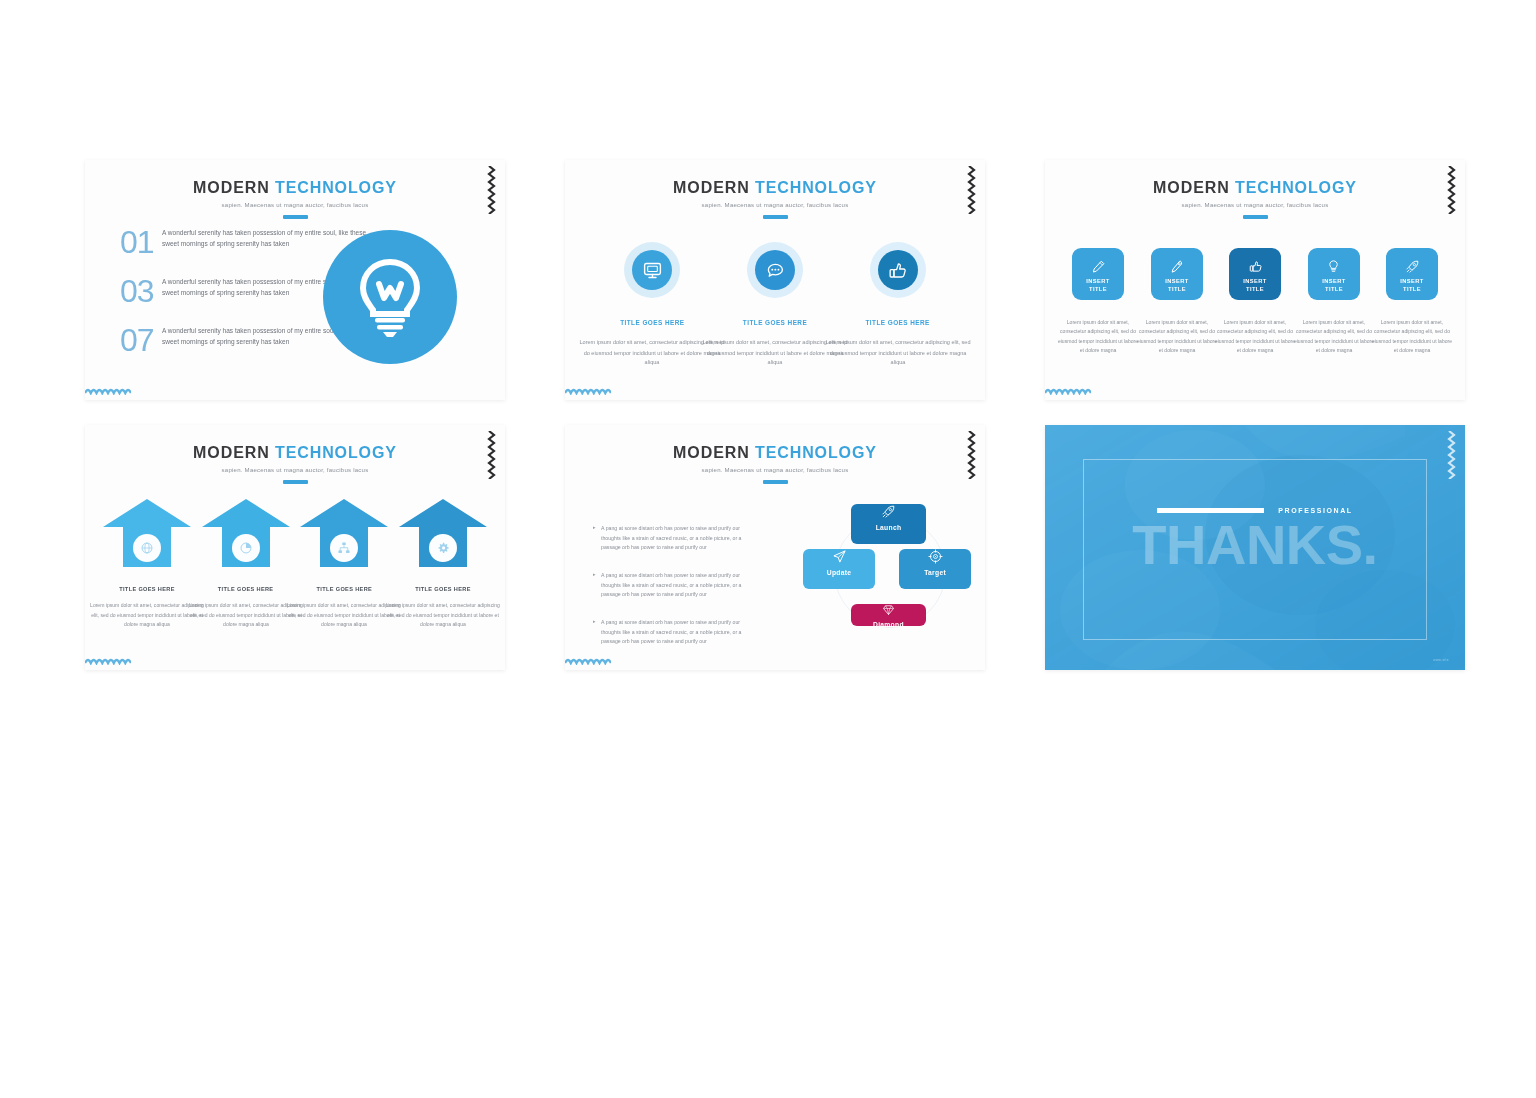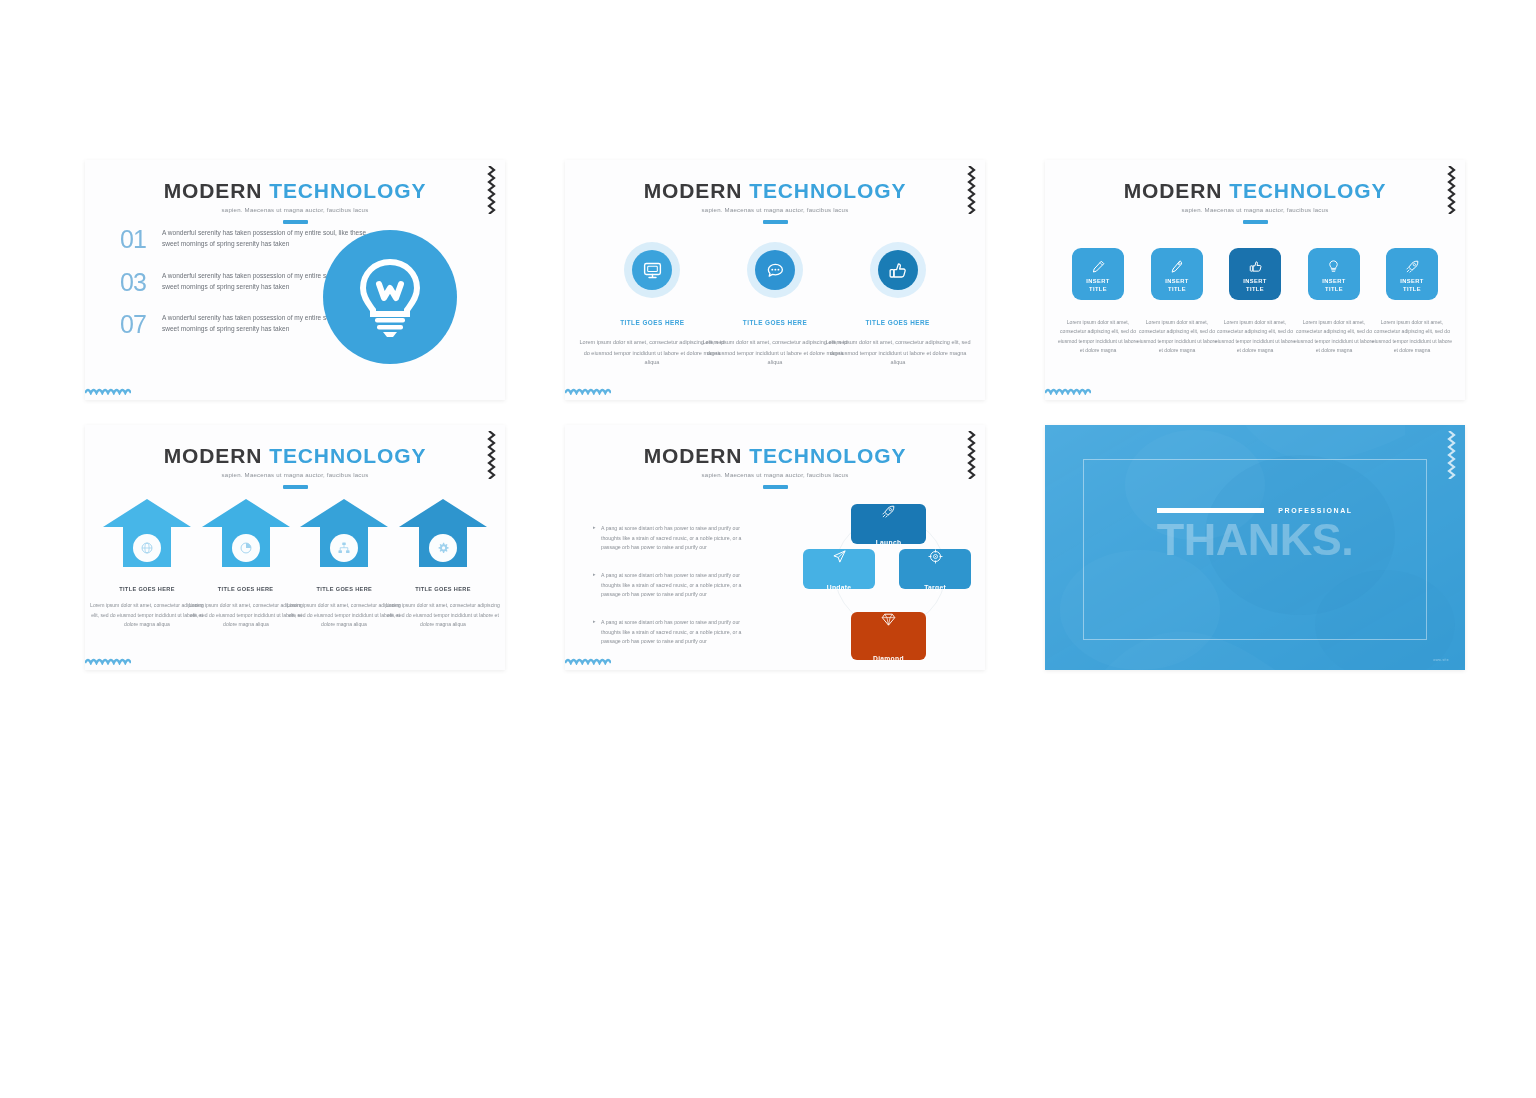--- a/index.html
+++ b/index.html
@@ -18,36 +18,36 @@
   }
   .slide{
     position:relative;background:#fdfdfe;overflow:hidden;
     box-shadow:0 1px 4px rgba(0,0,0,.08);
   }
   
   .zig{position:absolute;right:9px;top:6px;width:9px;height:48px;}
   .wave{position:absolute;left:0px;bottom:5px;width:46px;height:8px;}
   .head{position:absolute;left:0;right:0;top:20px;text-align:center;}
   .head h1{
-    margin:0;font-size:21px;font-weight:700;letter-spacing:.9px;
+    margin:0;font-size:16px;font-weight:700;letter-spacing:.9px;
     color:#3b3b3d;line-height:1;
   }
   .head h1 em{font-style:normal;color:#3ba3dc;}
   .head .sub{
     margin-top:5px;font-size:4.2px;letter-spacing:.15px;color:#8b9097;
     transform:scale(1.45);transform-origin:center top;
   }
   .head .rule{
     margin:9px auto 0;width:25px;height:4px;background:#3ba3dc;border-radius:1px;
   }
   
   .s1-list{position:absolute;left:35px;top:68px;width:215px;}
   .s1-row{display:flex;align-items:flex-start;margin-bottom:20px;}
   .s1-num{
-    font-size:25px;font-weight:300;color:#7fb8de;line-height:.9;
+    font-size:32px;font-weight:300;color:#7fb8de;line-height:.9;
     width:42px;flex:0 0 42px;letter-spacing:-1px;
   }
   .s1-txt{font-size:4.6px;line-height:1.75;color:#6d7279;
           transform:scale(1.42);transform-origin:left top;width:70%;}
   .s1-circle{
     position:absolute;right:48px;top:70px;width:134px;height:134px;
     border-radius:50%;background:#3ba3dc;
     display:flex;align-items:center;justify-content:center;
   }
   
@@ -89,34 +89,34 @@
   
   .s5-bullets{position:absolute;left:28px;top:98px;width:150px;}
   .s5-b{display:flex;margin-bottom:24px;}
   .s5-dot{flex:0 0 8px;color:#9aa0a7;font-size:5px;line-height:1.6;}
   .s5-b p{margin:0;font-size:4px;line-height:1.9;color:#8b9097;
           transform:scale(1.3);transform-origin:left top;width:76%;}
   .s5-dia{position:absolute;left:238px;top:75px;width:168px;height:150px;}
   .s5-ring{position:absolute;left:31px;top:16px;width:110px;height:110px;border-radius:50%;border:1px solid #eef2f5;}
   .s5-box{
     position:absolute;border-radius:6px;color:#fff;
-    display:flex;flex-direction:column;align-items:center;justify-content:space-between;
+    display:flex;flex-direction:column;align-items:center;justify-content:flex-start;
   }
   .s5-box .t{font-size:5px;font-weight:700;margin-top:4px;letter-spacing:.2px;
              transform:scale(1.35);transform-origin:center top;}
   
   .s6{background:#3ba3dc;}
   .s6-photo{position:absolute;inset:0;opacity:.22;}
   .s6-frame{position:absolute;left:38px;top:34px;right:38px;bottom:30px;border:1.5px solid rgba(255,255,255,.42);}
   .s6-mid{position:absolute;left:0;right:0;top:82px;text-align:center;}
   .s6-row{display:flex;align-items:center;justify-content:center;gap:14px;}
   .s6-line{width:107px;height:5px;background:#ffffff;}
   .s6-kicker{font-size:7px;font-weight:700;letter-spacing:1.6px;color:#ffffff;}
   .s6-big{
-    margin-top:2px;font-size:45px;font-weight:700;letter-spacing:-.5px;
+    margin-top:2px;font-size:56px;font-weight:700;letter-spacing:-.5px;
     color:rgba(255,255,255,.30);line-height:1.05;
   }
   .s6-mark{position:absolute;right:16px;bottom:8px;font-size:3.2px;letter-spacing:.4px;color:rgba(255,255,255,.45);}
 </style>
 </head>
 <body>
 
 <div class="deck">
 
   <div class="slide">
@@ -434,21 +434,21 @@
       <div class="s5-box" style="left:96px;top:49px;width:72px;height:40px;background:#2e95ce">
         <svg width="15" height="15" viewBox="0 0 24 24">
           <circle cx="12" cy="12" r="8" fill="none" stroke="#fff" stroke-width="1.5"></circle>
           <circle cx="12" cy="12" r="3.2" fill="none" stroke="#fff" stroke-width="1.3"></circle>
           <circle cx="12" cy="12" r="1" fill="#fff"></circle>
           <path d="M12 1.5 L12 5 M12 19 L12 22.5 M1.5 12 L5 12 M19 12 L22.5 12" stroke="#fff" stroke-width="1.4" stroke-linecap="round"></path>
         </svg>
         <div class="t">Target</div>
       </div>
 
-      <div class="s5-box" style="left:48px;top:112px;width:75px;height:48px;background:#c2410c">
+      <div class="s5-box" style="left:48px;top:104px;width:75px;height:22px;background:#be185d">
         <svg width="15" height="15" viewBox="0 0 24 24">
           <path d="M6 3.5 L18 3.5 L22 9 L12 21 L2 9 Z" fill="none" stroke="#fff" stroke-width="1.5" stroke-linejoin="round"></path>
           <path d="M2 9 L22 9 M6 3.5 L9.5 9 L12 21 L14.5 9 L18 3.5" fill="none" stroke="#fff" stroke-width="1.1"></path>
         </svg>
         <div class="t">Diamond</div>
       </div>
     </div>
     <svg class="wave" viewBox="0 0 46 8">
       <path d="M0 6 Q2.9 0 5.8 6 Q8.6 0 11.5 6 Q14.4 0 17.3 6 Q20.1 0 23 6 Q25.9 0 28.8 6 Q31.6 0 34.5 6 Q37.4 0 40.3 6 Q43.1 0 46 6" fill="none" stroke="#5fb4e2" stroke-width="2.4"></path>
     </svg>

